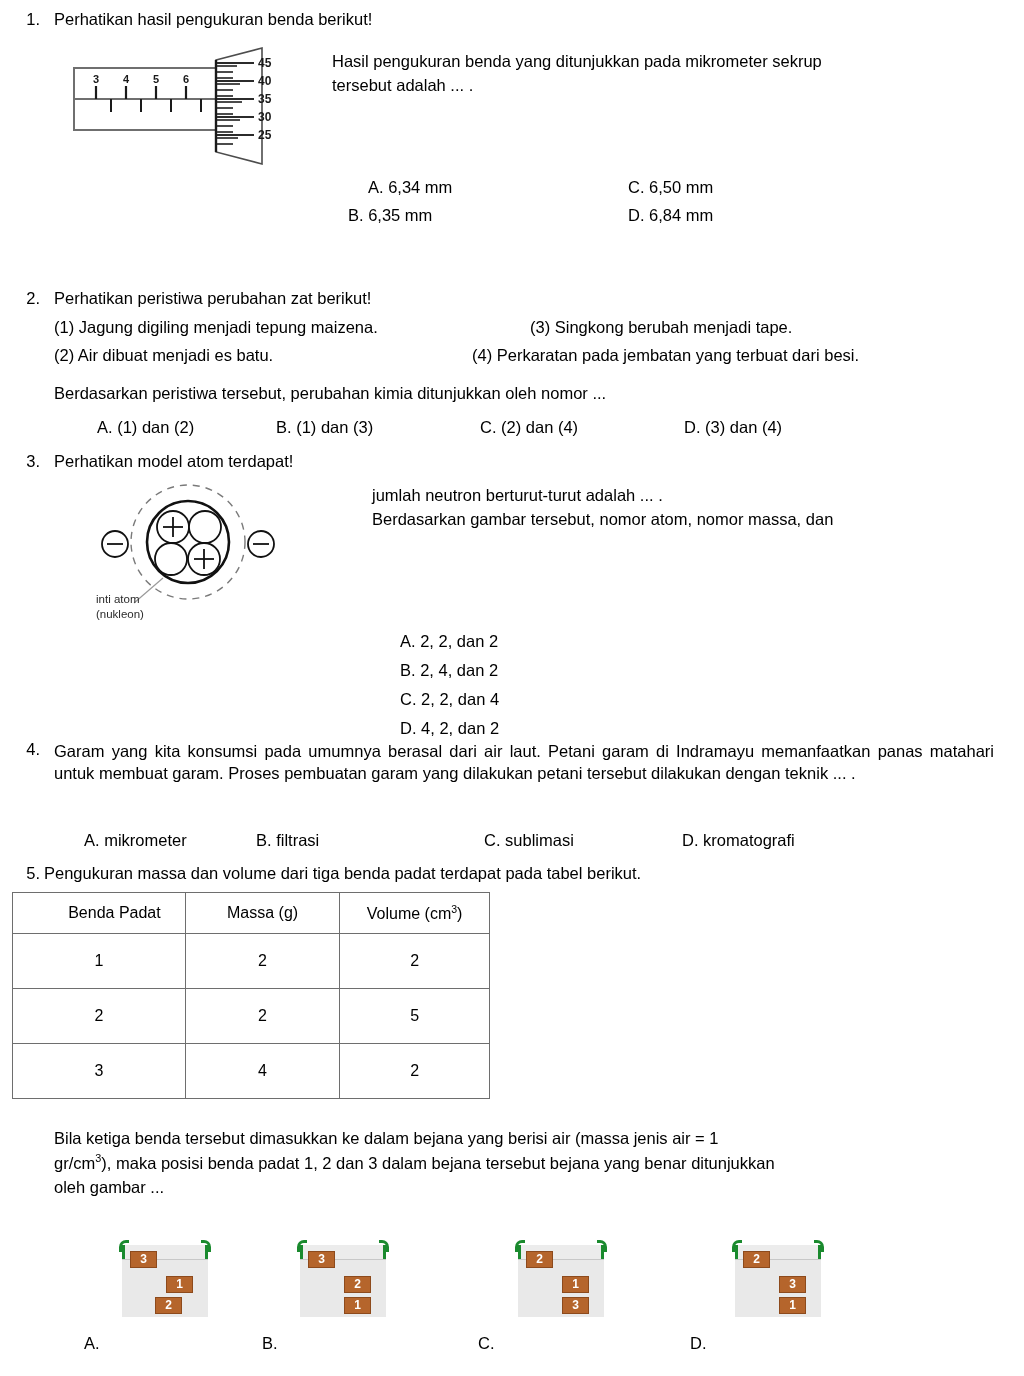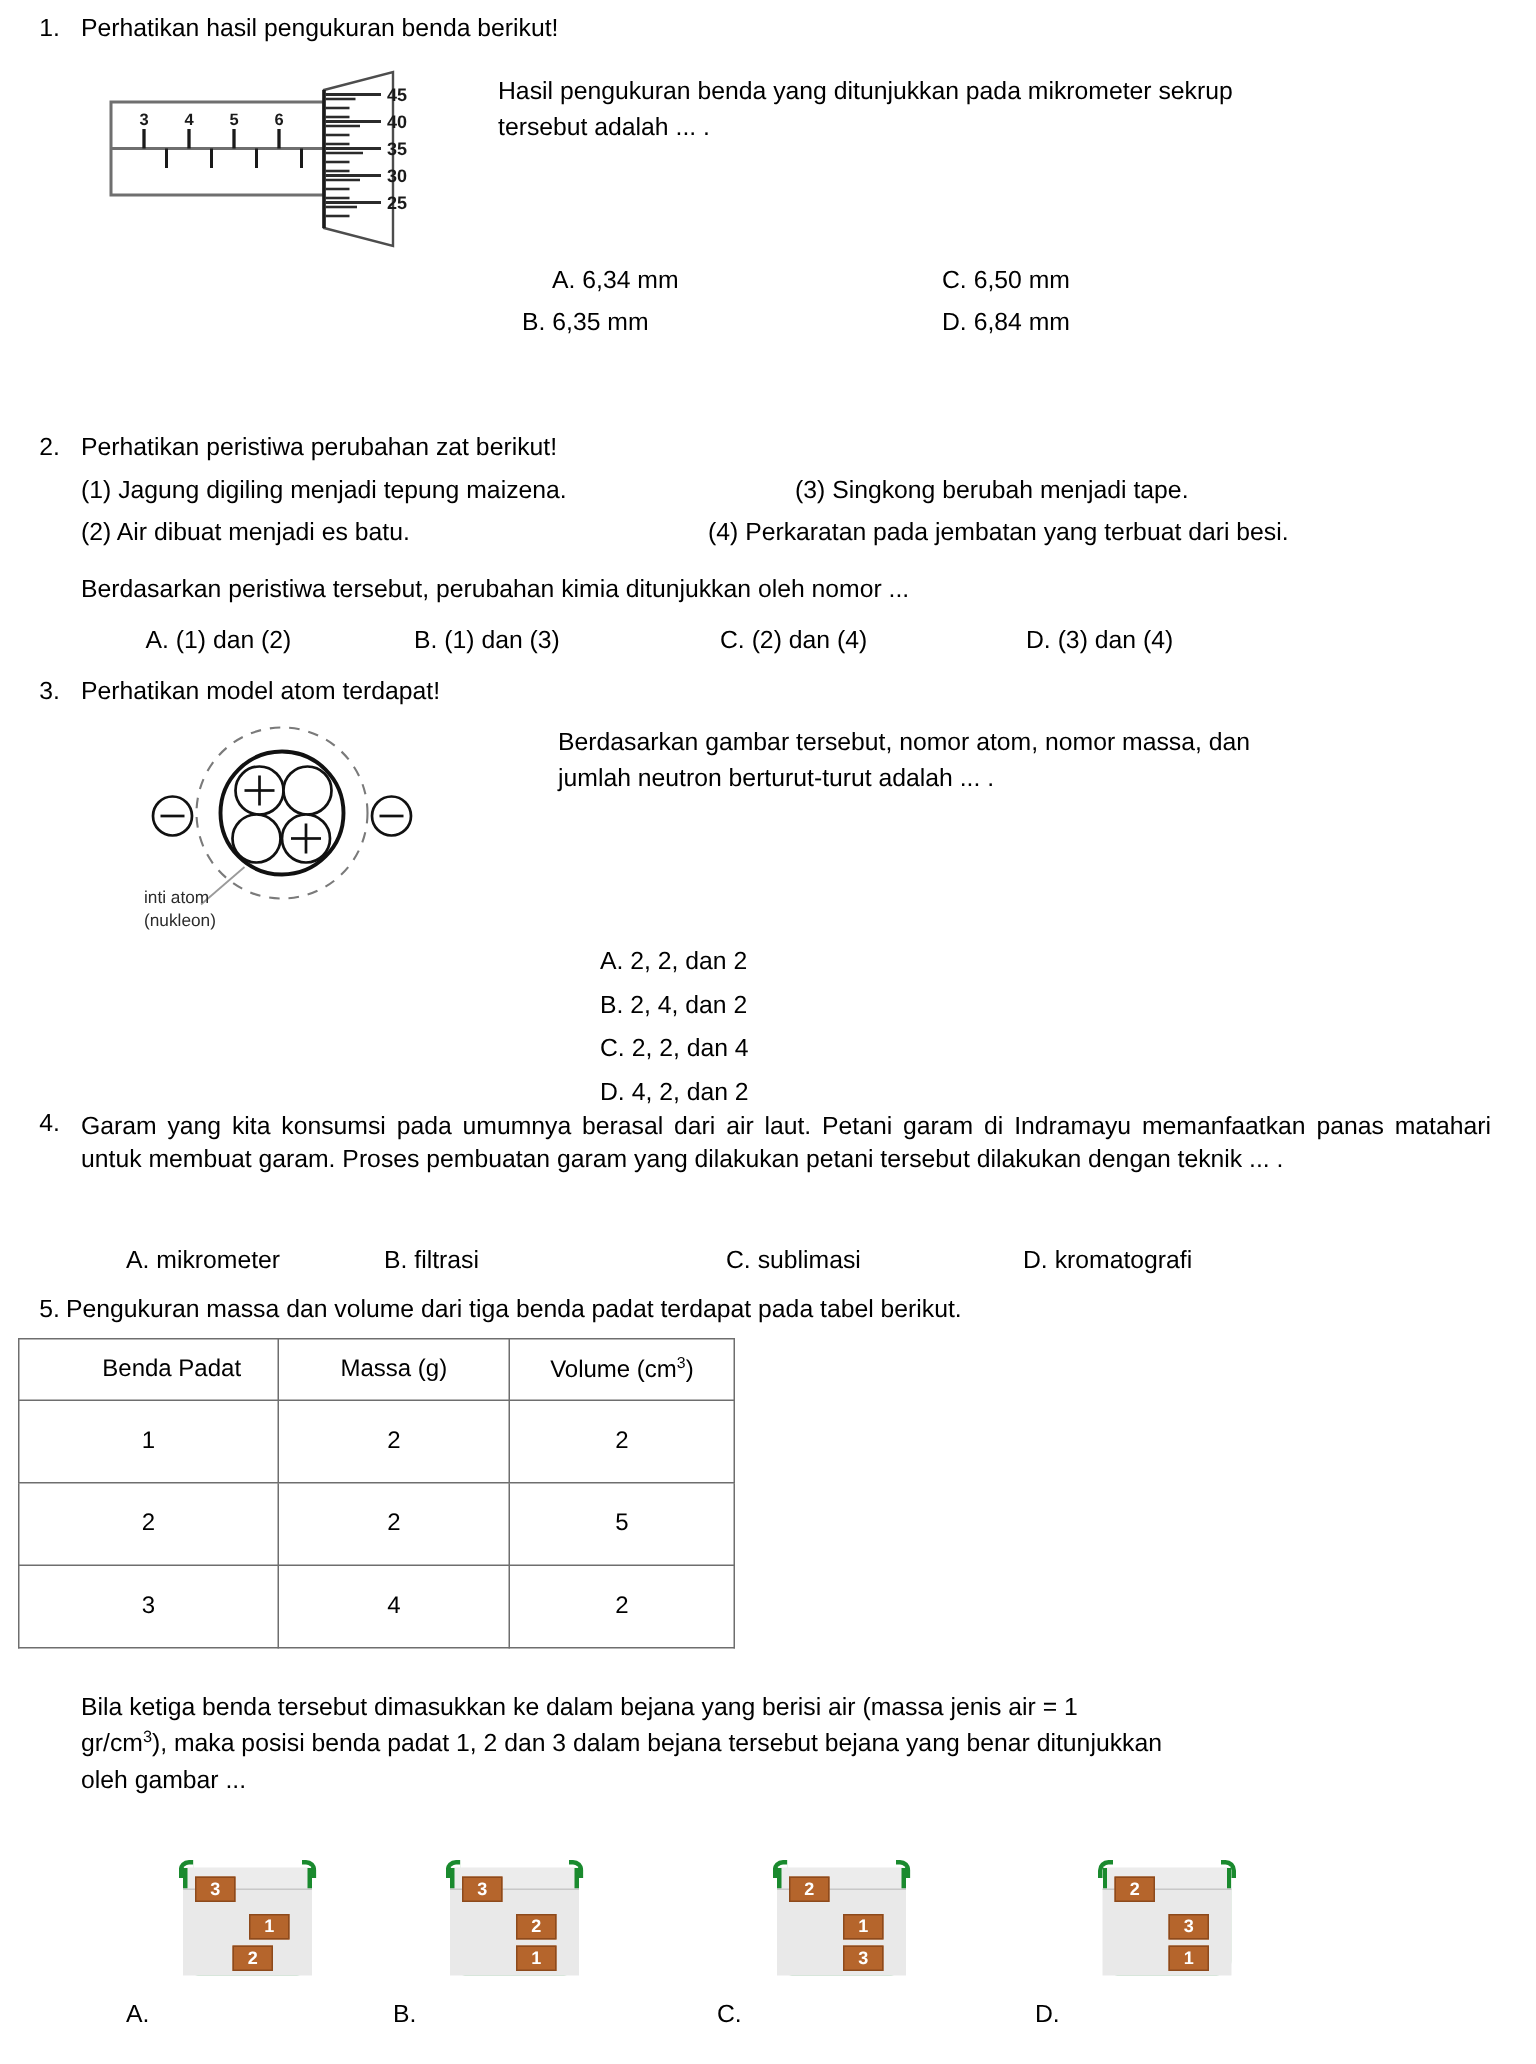--- a/index.html
+++ b/index.html
@@ -232,22 +232,22 @@
         <circle cx="173" cy="64" r="13" fill="#ffffff" stroke="#111111" stroke-width="1.8"></circle>
         <line x1="165" y1="64" x2="181" y2="64" stroke="#111111" stroke-width="1.8"></line>
 
         <line x1="75" y1="98" x2="46" y2="123" stroke="#9a9a9a" stroke-width="1.2"></line>
       </svg>
       <div style="position:absolute; left:8px; top:113px; font-size:11.5px; color:#2b2b2b;">inti atom</div>
       <div style="position:absolute; left:8px; top:128px; font-size:11.5px; color:#2b2b2b;">(nukleon)</div>
     </div>
 
     <div style="position:absolute; left:372px; top:32px; width:650px; line-height:1.45;">
+      <div>jumlah neutron berturut-turut adalah ... .</div>
       <div>Berdasarkan gambar tersebut, nomor atom, nomor massa, dan</div>
-      <div>jumlah neutron berturut-turut adalah ... .</div>
     </div>
 
     <div class="opt" style="position:absolute; left:400px; top:178px;">A.  2, 2, dan 2</div>
     <div class="opt" style="position:absolute; left:400px; top:207px;">B.  2, 4, dan 2</div>
     <div class="opt" style="position:absolute; left:400px; top:236px;">C.  2, 2, dan 4</div>
     <div class="opt" style="position:absolute; left:400px; top:265px;">D.  4, 2, dan 2</div>
   </div>
 
   <div class="q" style="left:0; top:740px; width:1024px;">
     <div class="qnum" style="top:0;">4.</div>

